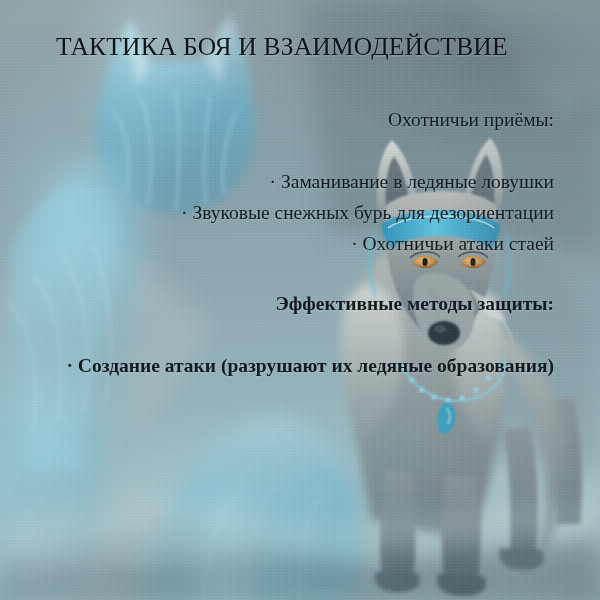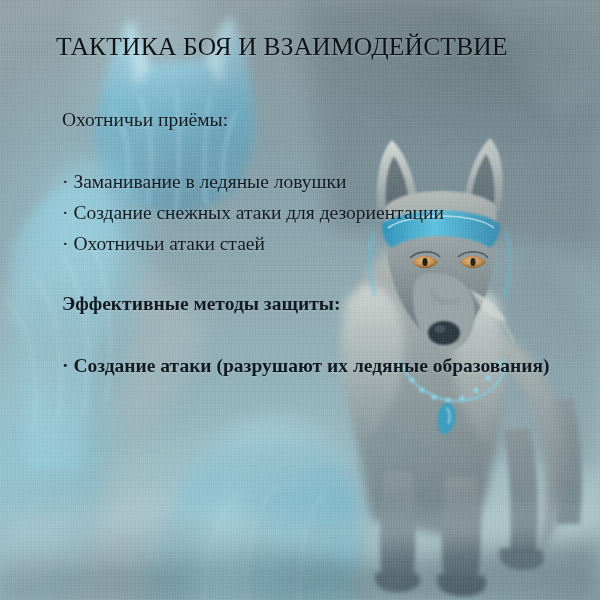--- a/index.html
+++ b/index.html
@@ -103,24 +103,24 @@
     left: 62px;
     width: 492px;
     font-size: 19.5px;
     line-height: 31px;
     color: #101a20;
     text-shadow: 0 1px 2px rgba(220,234,238,.30);
   }
   #block-hunting { top: 104px; }
   #block-defense { top: 288px; font-weight: bold; }
 
-  .sub-head { white-space: nowrap; }
+  .sub-head { white-space: nowrap; text-align: right; }
   .spacer   { height: 31px; }
   .bullets  { }
-  .bullet-line { white-space: normal; }
+  .bullet-line { white-space: normal; text-align: right; }
 </style>
 </head>
 <body>
 
 <div id="slide">
 
   <div class="layer" id="bg-base"></div>
 
   <svg class="art" id="art-scene" viewBox="0 0 600 600" aria-hidden="true">
     <defs>
@@ -338,21 +338,21 @@
     <div class="body-block" id="block-hunting">
       <div class="sub-head">Охотничьи приёмы:</div>
       <div class="spacer"></div>
       <div class="bullets">
         <div class="bullet-line">
           <span>·</span>
           <span>Заманивание в ледяные ловушки</span>
         </div>
         <div class="bullet-line">
           <span>·</span>
-          <span>Создание снежных атаки для дезориентации</span>
+          <span>Звуковые снежных бурь для дезориентации</span>
         </div>
         <div class="bullet-line">
           <span>·</span>
           <span>Охотничьи атаки стаей</span>
         </div>
       </div>
     </div>
 
     <div class="body-block" id="block-defense">
       <div class="sub-head">Эффективные методы защиты:</div>

